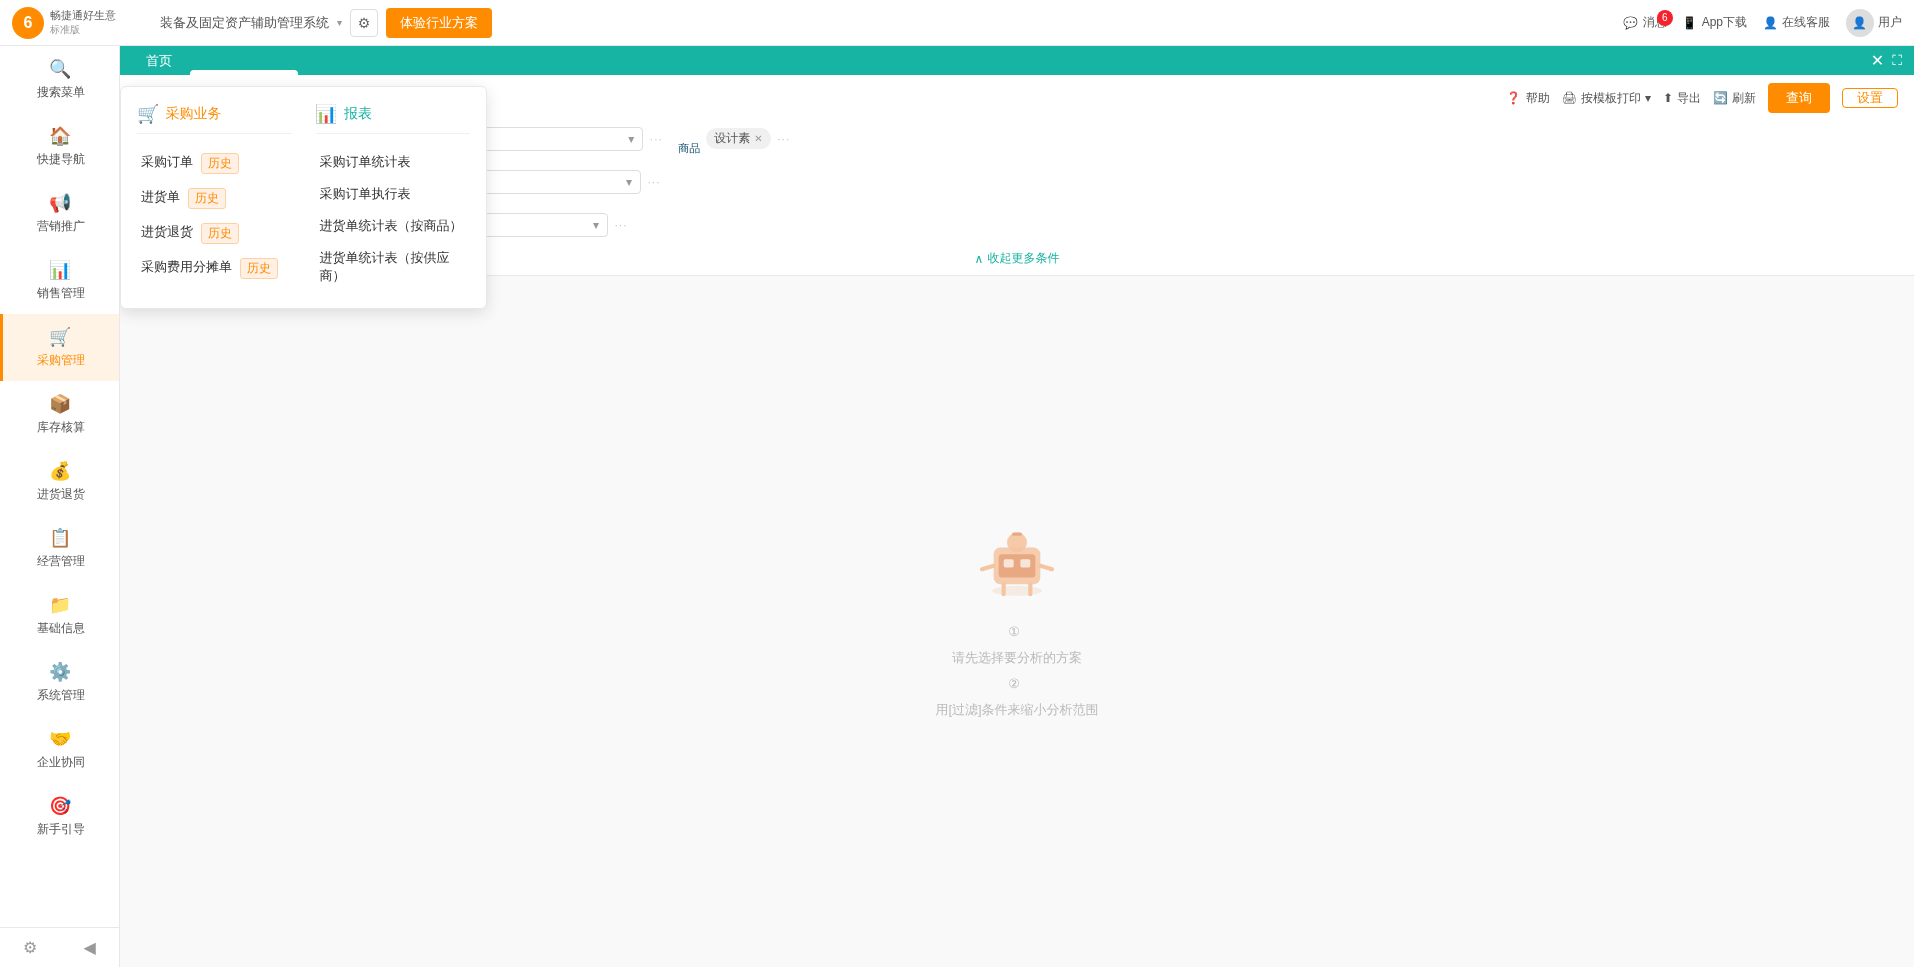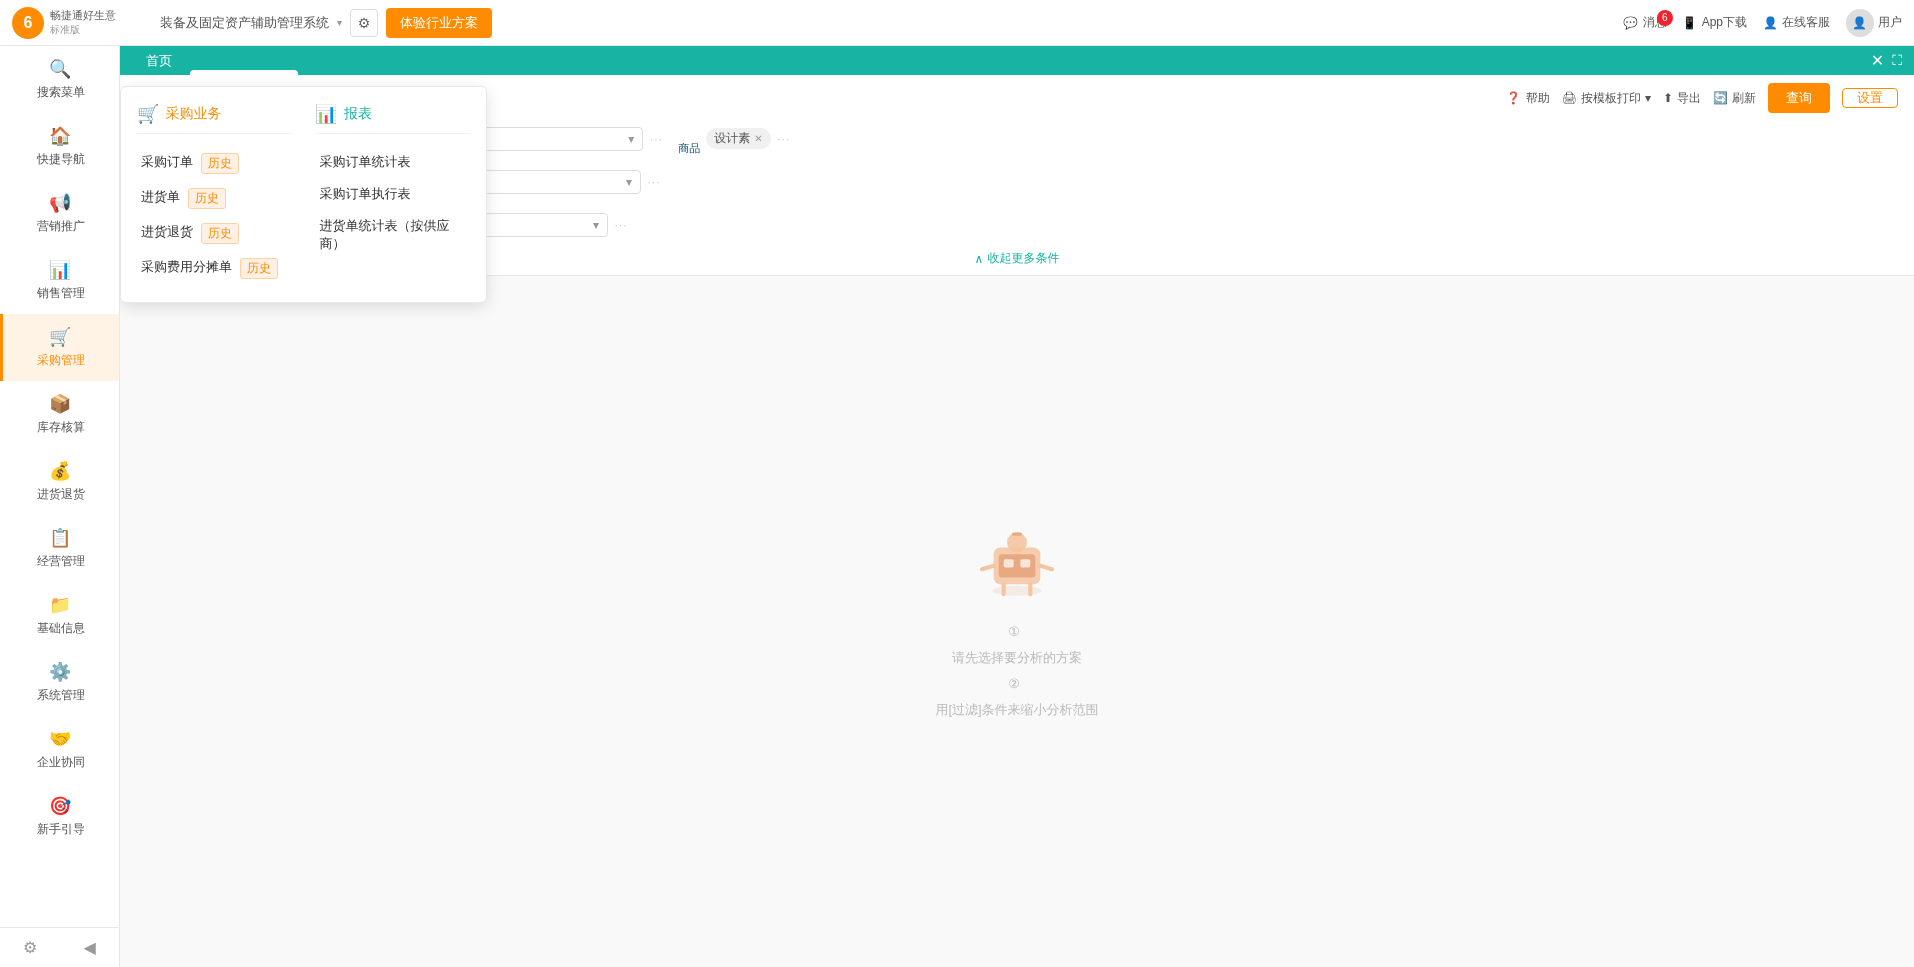--- a/index.html
+++ b/index.html
@@ -496,20 +496,23 @@
       <div class="dropdown-col">
         <div class="dropdown-col-title report dropdown-col-divider">
           <span style="font-size:18px;">📊</span>
           <span>报表</span>
         </div>
         <div class="dropdown-menu-item">
           <span>采购订单统计表</span>
         </div>
         <div class="dropdown-menu-item">
           <span>采购订单执行表</span>
+        </div>
+        <div class="dropdown-menu-item">
+          <span>进货单统计表（按商品）</span>
         </div>
         <div class="dropdown-menu-item">
           <span>进货单统计表（按供应商）</span>
         </div>
       </div>
     </div>
 
     <div class="page-header">
       <div class="page-actions">
         <div class="action-btn">

